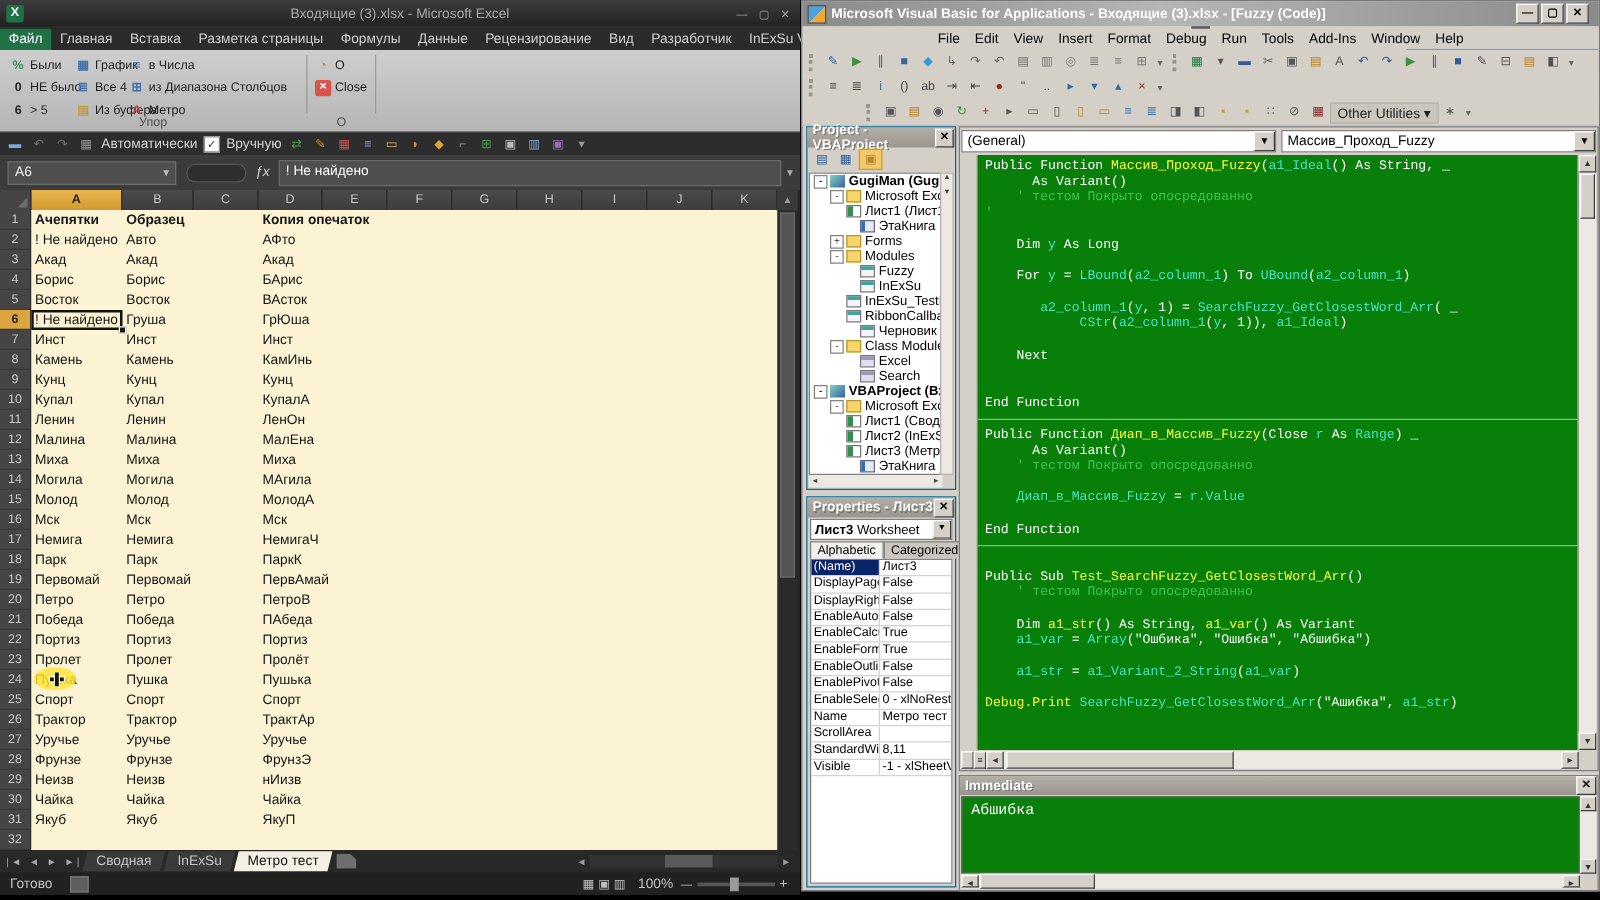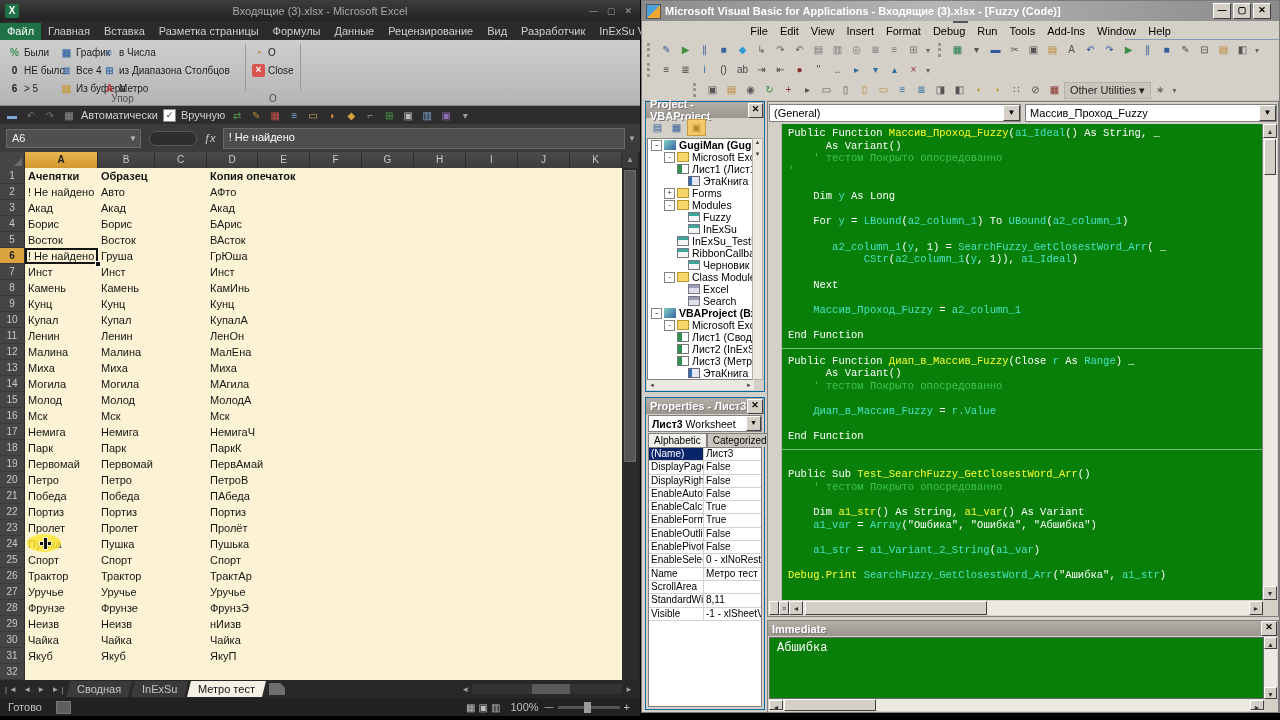--- a/index.html
+++ b/index.html
@@ -964,21 +964,20 @@
         <div class="code-line"></div>
         <div class="code-line"><span class="c-pl">    </span><span class="c-kw">Dim </span><span class="c-id">y</span><span class="c-kw"> As Long</span></div>
         <div class="code-line"></div>
         <div class="code-line"><span class="c-pl">    </span><span class="c-kw">For </span><span class="c-id">y</span><span class="c-pl"> = </span><span class="c-id">LBound</span><span class="c-pl">(</span><span class="c-id">a2_column_1</span><span class="c-pl">) </span><span class="c-kw">To </span><span class="c-id">UBound</span><span class="c-pl">(</span><span class="c-id">a2_column_1</span><span class="c-pl">)</span></div>
         <div class="code-line"></div>
         <div class="code-line"><span class="c-pl">       </span><span class="c-id">a2_column_1</span><span class="c-pl">(</span><span class="c-id">y</span><span class="c-pl">, 1) = </span><span class="c-id">SearchFuzzy_GetClosestWord_Arr</span><span class="c-pl">( _</span></div>
         <div class="code-line"><span class="c-pl">            </span><span class="c-id">CStr</span><span class="c-pl">(</span><span class="c-id">a2_column_1</span><span class="c-pl">(</span><span class="c-id">y</span><span class="c-pl">, 1)), </span><span class="c-id">a1_Ideal</span><span class="c-pl">)</span></div>
         <div class="code-line"></div>
         <div class="code-line"><span class="c-pl">    </span><span class="c-kw">Next</span></div>
         <div class="code-line"></div>
-        <div class="code-line"><span class="c-pl">    </span><span class="c-id">Массив_Проход_Fuzzy</span><span class="c-pl"> = </span><span class="c-id">a2_column_1</span></div>
         <div class="code-line"></div>
         <div class="code-line"><span class="c-kw">End Function</span></div>
         <div class="code-hr"></div>
         <div class="code-line"><span class="c-kw">Public Function </span><span class="c-fn">Диап_в_Массив_Fuzzy</span><span class="c-pl">(</span><span class="c-kw">Close </span><span class="c-id">r</span><span class="c-kw"> As </span><span class="c-id">Range</span><span class="c-pl">) _</span></div>
         <div class="code-line"><span class="c-pl">      </span><span class="c-kw">As Variant</span><span class="c-pl">()</span></div>
         <div class="code-line"><span class="c-cm">    ' тестом Покрыто опосредованно</span></div>
         <div class="code-line"></div>
         <div class="code-line"><span class="c-pl">    </span><span class="c-id">Диап_в_Массив_Fuzzy</span><span class="c-pl"> = </span><span class="c-id">r.Value</span></div>
         <div class="code-line"></div>
         <div class="code-line"><span class="c-kw">End Function</span></div>

